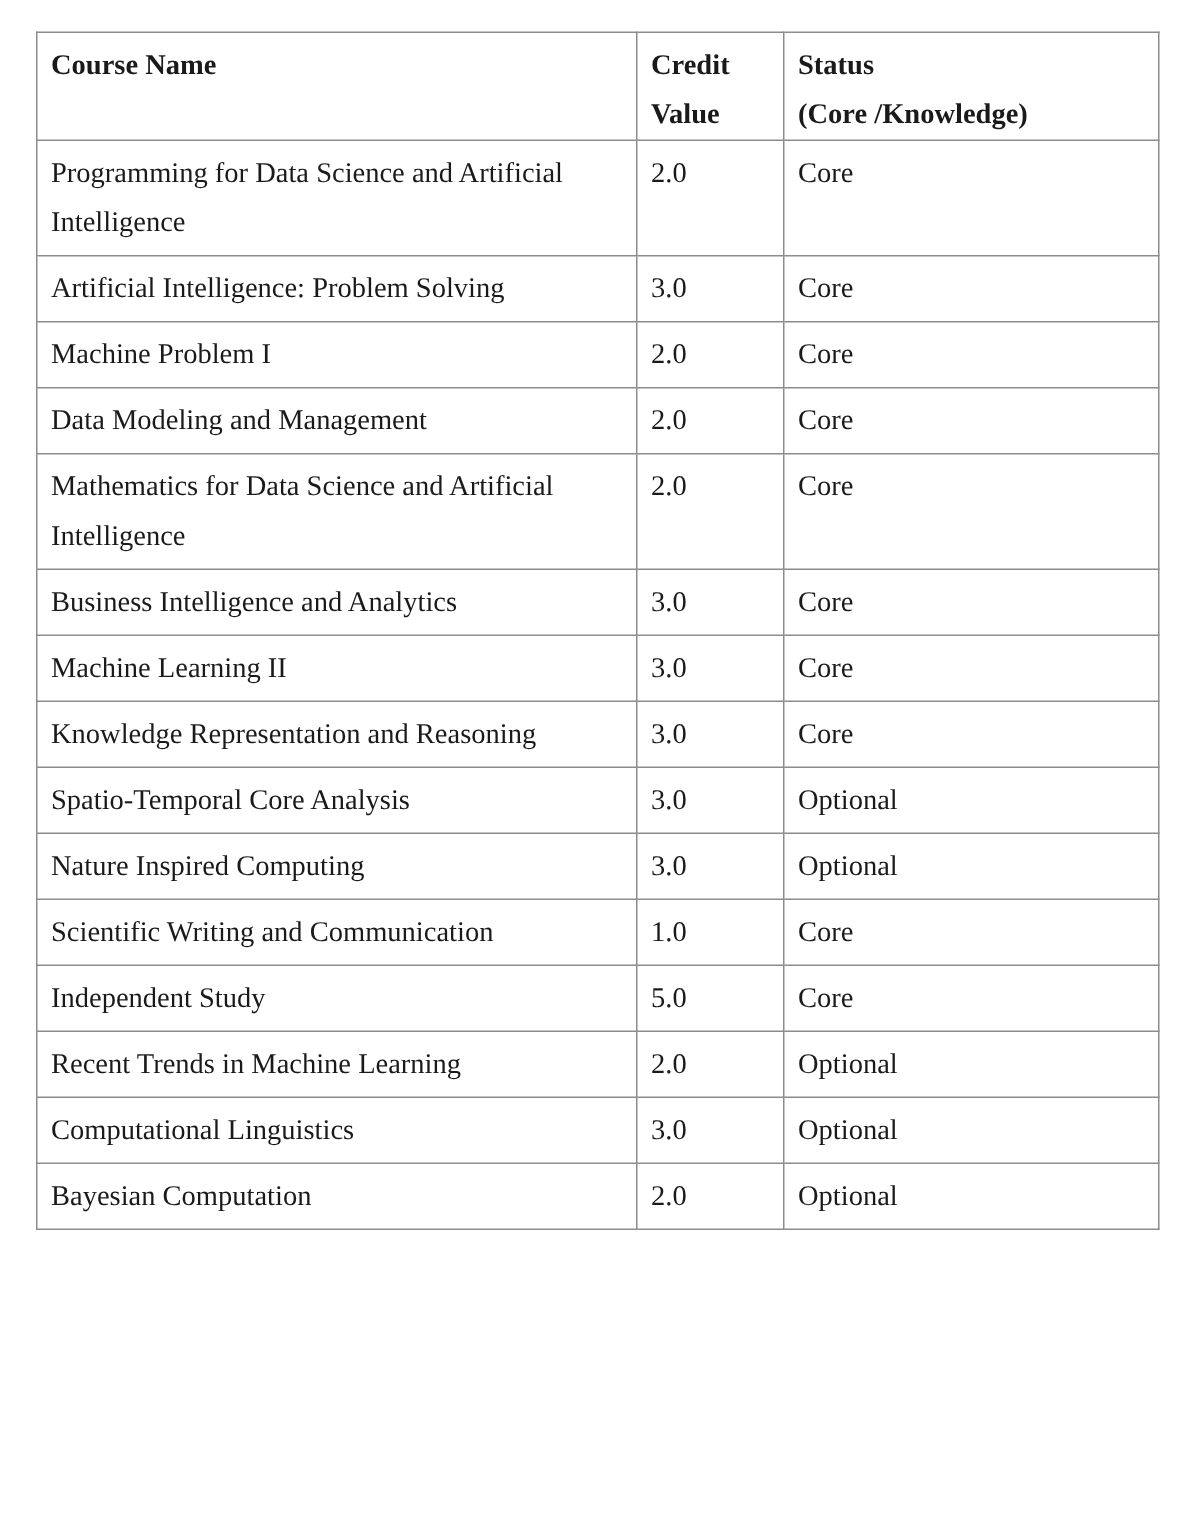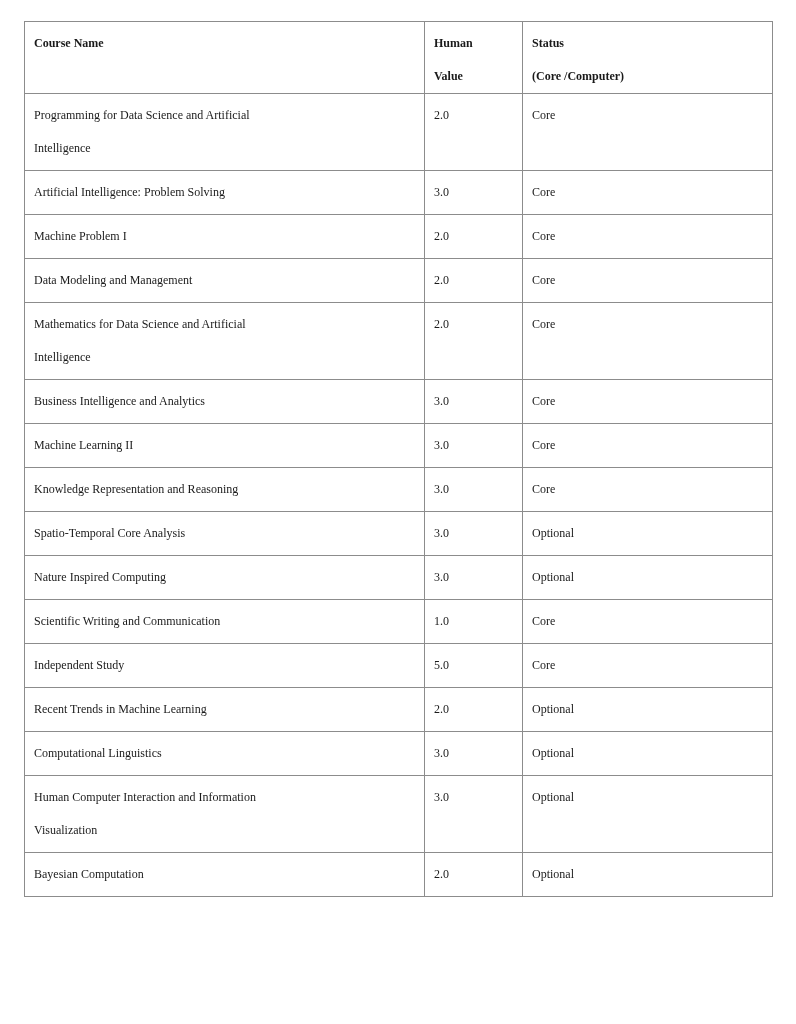--- a/index.html
+++ b/index.html
@@ -29,21 +29,21 @@
   }
   table.course-table col.c-name   { width: 400px; }
   table.course-table col.c-credit { width: 98px; }
   table.course-table col.c-status { width: 250px; }
 
   table.course-table th,
   table.course-table td {
     border: 1px solid #8c8c8c;
     vertical-align: top;
     padding: 5px 0 5px 9px;
-    font-size: 12px;
+    font-size: 19px;
     line-height: 33px;
     height: 23px;
     box-sizing: border-box;
     text-align: left;
     font-weight: normal;
   }
   table.course-table thead th {
     font-weight: bold;
     height: 66px;
     padding-top: 5px;
@@ -76,26 +76,26 @@
       <col class="c-name">
       <col class="c-credit">
       <col class="c-status">
     </colgroup>
     <thead>
       <tr>
         <th>
           <span class="hdr-line">Course Name</span>
         </th>
         <th>
-          <span class="hdr-line">Human</span>
+          <span class="hdr-line">Credit</span>
           <span class="hdr-line">Value</span>
         </th>
         <th>
           <span class="hdr-line">Status</span>
-          <span class="hdr-line">(Core /Computer)</span>
+          <span class="hdr-line">(Core /Knowledge)</span>
         </th>
       </tr>
     </thead>
     <tbody id="table-body">
         <tr class="two-line">
           <td class="name-cell">
             <span class="ln">Programming for Data Science and Artificial</span>
             <span class="ln">Intelligence</span>
           </td>
           <td class="credit-cell">2.0</td>
@@ -186,28 +186,20 @@
           <td class="credit-cell">2.0</td>
           <td class="status-cell">Optional</td>
         </tr>
         <tr class="one-line">
           <td class="name-cell">
             <span class="ln">Computational Linguistics</span>
           </td>
           <td class="credit-cell">3.0</td>
           <td class="status-cell">Optional</td>
         </tr>
-        <tr class="two-line">
-          <td class="name-cell">
-            <span class="ln">Human Computer Interaction and Information</span>
-            <span class="ln">Visualization</span>
-          </td>
-          <td class="credit-cell">3.0</td>
-          <td class="status-cell">Optional</td>
-        </tr>
         <tr class="one-line">
           <td class="name-cell">
             <span class="ln">Bayesian Computation</span>
           </td>
           <td class="credit-cell">2.0</td>
           <td class="status-cell">Optional</td>
         </tr>
       </tbody>
   </table>
 </div>

